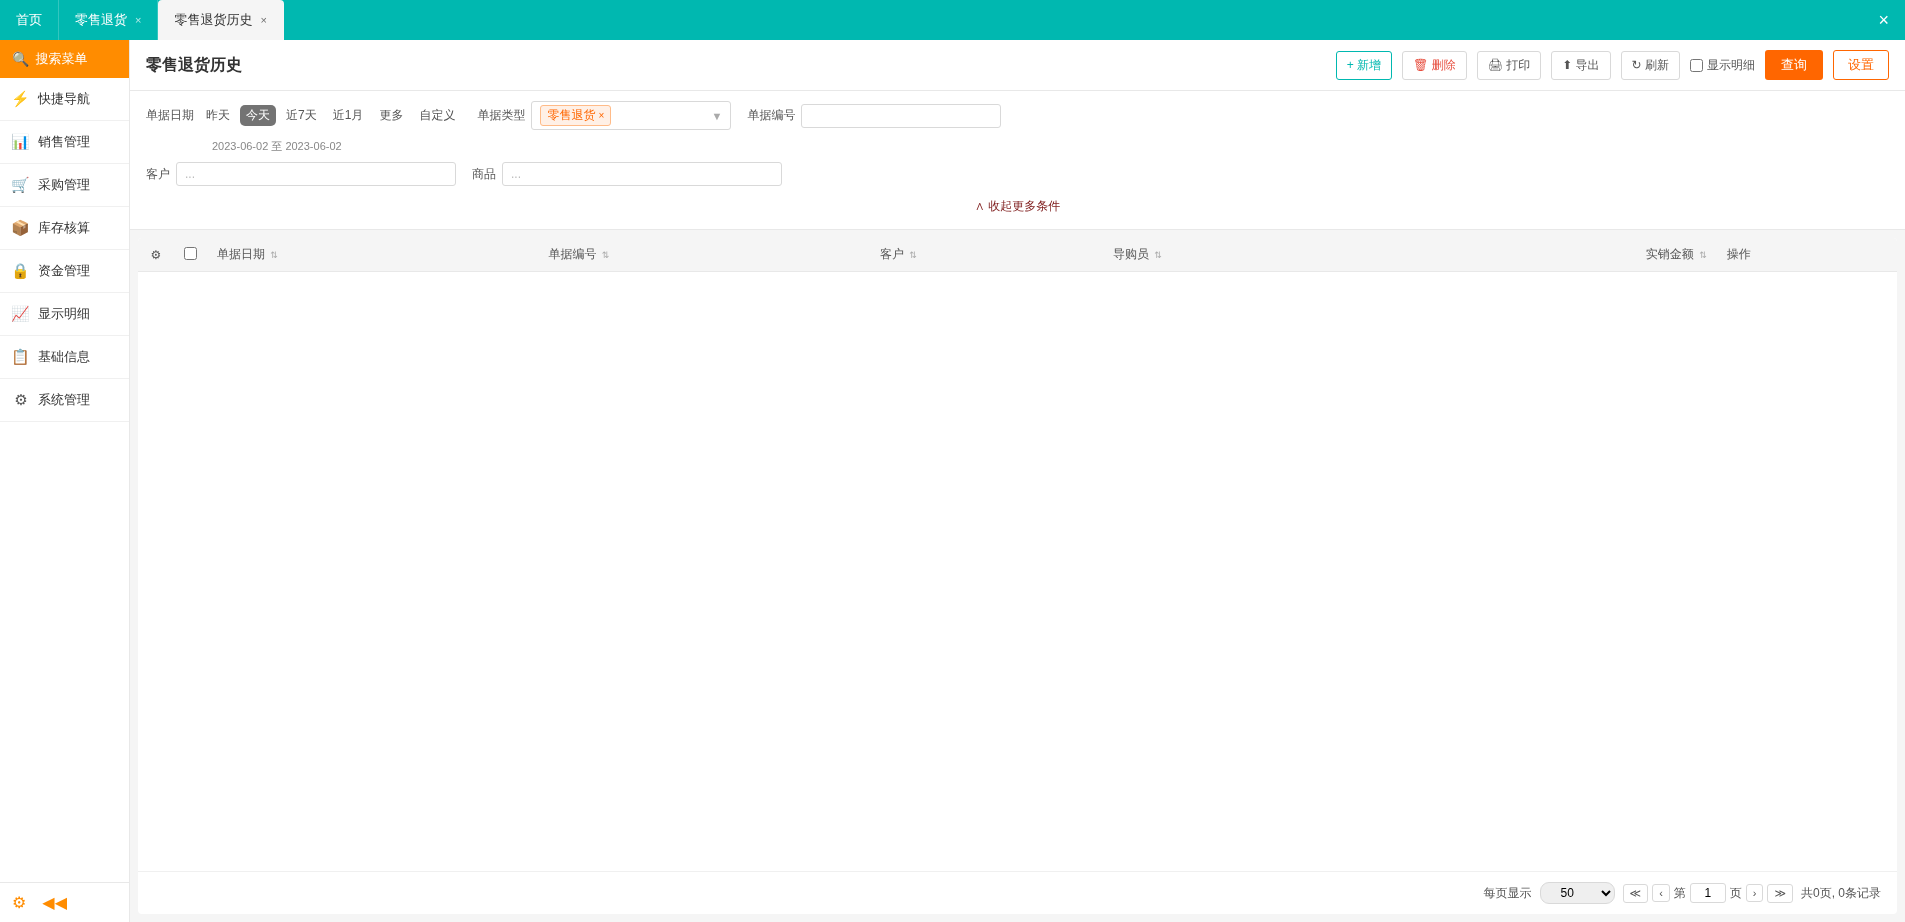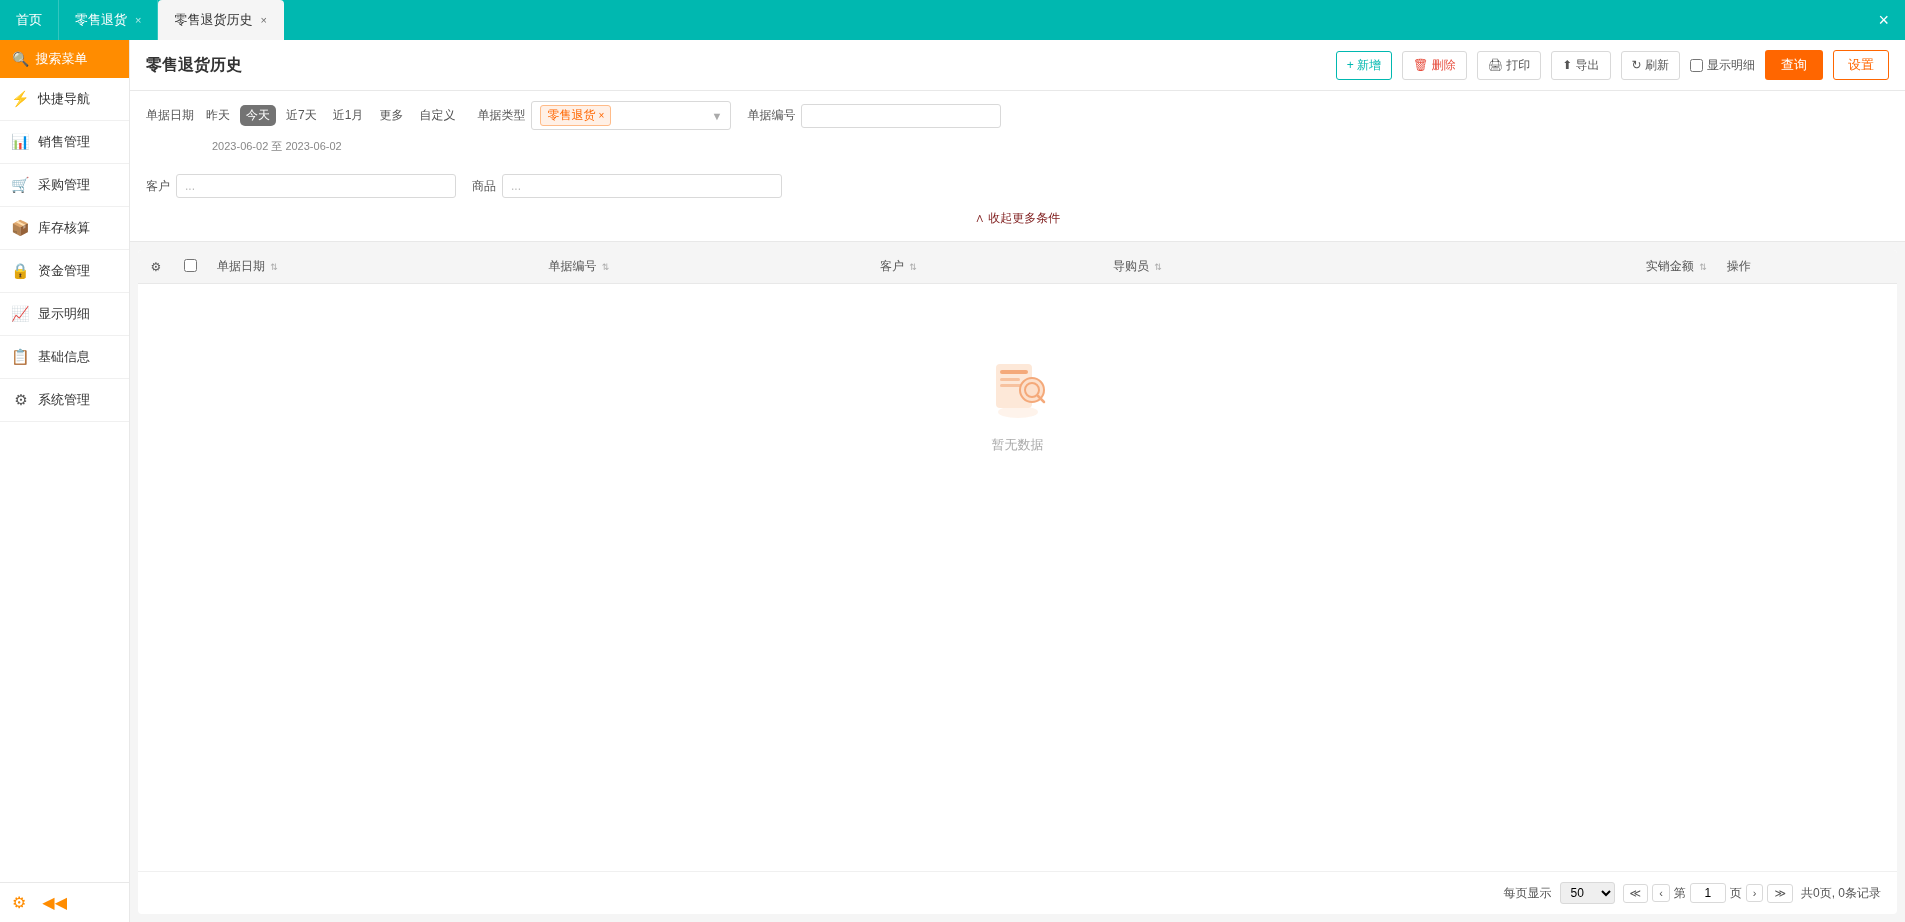--- a/index.html
+++ b/index.html
@@ -67,21 +67,21 @@
     .settings-col { width: 36px; text-align: center; }
     .checkbox-col { width: 32px; text-align: center; }
 
     
     .empty-state { display: flex; flex-direction: column; align-items: center; justify-content: center; flex: 1; padding: 60px 0; }
     .empty-icon { width: 80px; height: 80px; margin-bottom: 12px; }
     .empty-text { color: #aaa; font-size: 13px; }
 
     
     .pagination { padding: 10px 16px; display: flex; align-items: center; justify-content: flex-end; gap: 8px; font-size: 12px; color: #555; border-top: 1px solid #f0f0f0; flex-shrink: 0; }
-    .page-size-select { border: 1px solid #d9d9d9; border-radius: 3px; padding: 2px 6px; font-size: 12px; cursor: pointer; }
+    .page-size-select { border: 1px solid #d9d9d9; border-radius: 9px; padding: 2px 16px; font-size: 12px; cursor: pointer; }
     .page-nav { display: flex; align-items: center; gap: 4px; }
     .page-nav-btn { border: 1px solid #d9d9d9; background: #fff; padding: 2px 6px; border-radius: 3px; cursor: pointer; color: #555; font-size: 11px; }
     .page-input { border: 1px solid #d9d9d9; border-radius: 3px; padding: 2px 4px; width: 36px; text-align: center; font-size: 12px; }
   </style>
 </head>
 <body>
 
 <div class="top-bar">
   <div class="top-bar-tabs">
     <div class="top-tab">
@@ -188,21 +188,21 @@
             <span class="bill-type-arrow">▼</span>
           </div>
         </div>
 
         <div class="filter-field">
           <span class="filter-label">单据编号</span>
           <input class="filter-input" type="text" style="width: 200px;">
         </div>
       </div>
 
-      <div style="margin-bottom:20px; margin-left: 66px;">
+      <div style="margin-bottom:8px; margin-left: 66px;">
         <span class="date-range">2023-06-02 至 2023-06-02</span>
       </div>
       <div class="filter-row">
 
         <div class="filter-field">
           <span class="filter-label">客户</span>
           <input class="filter-input" type="text" style="width: 280px;" placeholder="...">
         </div>
 
         <div class="filter-field">
@@ -243,35 +243,20 @@
                 <span>实销金额</span>
                 <span class="sort-icons">⇅</span>
               </th>
               <th>操作</th>
             </tr>
           </thead>
           <tbody>
           </tbody>
         </table>
 
-        <div class="empty-state">
-          <div class="empty-icon">
-            <svg width="80" height="80" viewBox="0 0 80 80" fill="none" xmlns="http://www.w3.org/2000/svg">
-              <ellipse cx="40" cy="68" rx="20" ry="6" fill="#fde8d8" opacity="0.5"></ellipse>
-              <rect x="18" y="20" width="36" height="44" rx="4" fill="#fde8d8"></rect>
-              <rect x="22" y="26" width="28" height="4" rx="2" fill="#f4a97a"></rect>
-              <rect x="22" y="34" width="20" height="3" rx="1.5" fill="#f4a97a" opacity="0.6"></rect>
-              <rect x="22" y="40" width="24" height="3" rx="1.5" fill="#f4a97a" opacity="0.6"></rect>
-              <circle cx="54" cy="46" r="12" fill="#fce0cc" stroke="#f4a97a" stroke-width="2"></circle>
-              <circle cx="54" cy="46" r="7" fill="none" stroke="#f4a97a" stroke-width="2"></circle>
-              <line x1="60" y1="52" x2="66" y2="58" stroke="#f4a97a" stroke-width="2.5" stroke-linecap="round"></line>
-            </svg>
-          </div>
-          <span class="empty-text">暂无数据</span>
-        </div>
       </div>
 
       <div class="pagination">
         <span>每页显示</span>
         <select class="page-size-select">
           <option>50</option>
           <option>10</option>
           <option>20</option>
           <option>100</option>
         </select>

